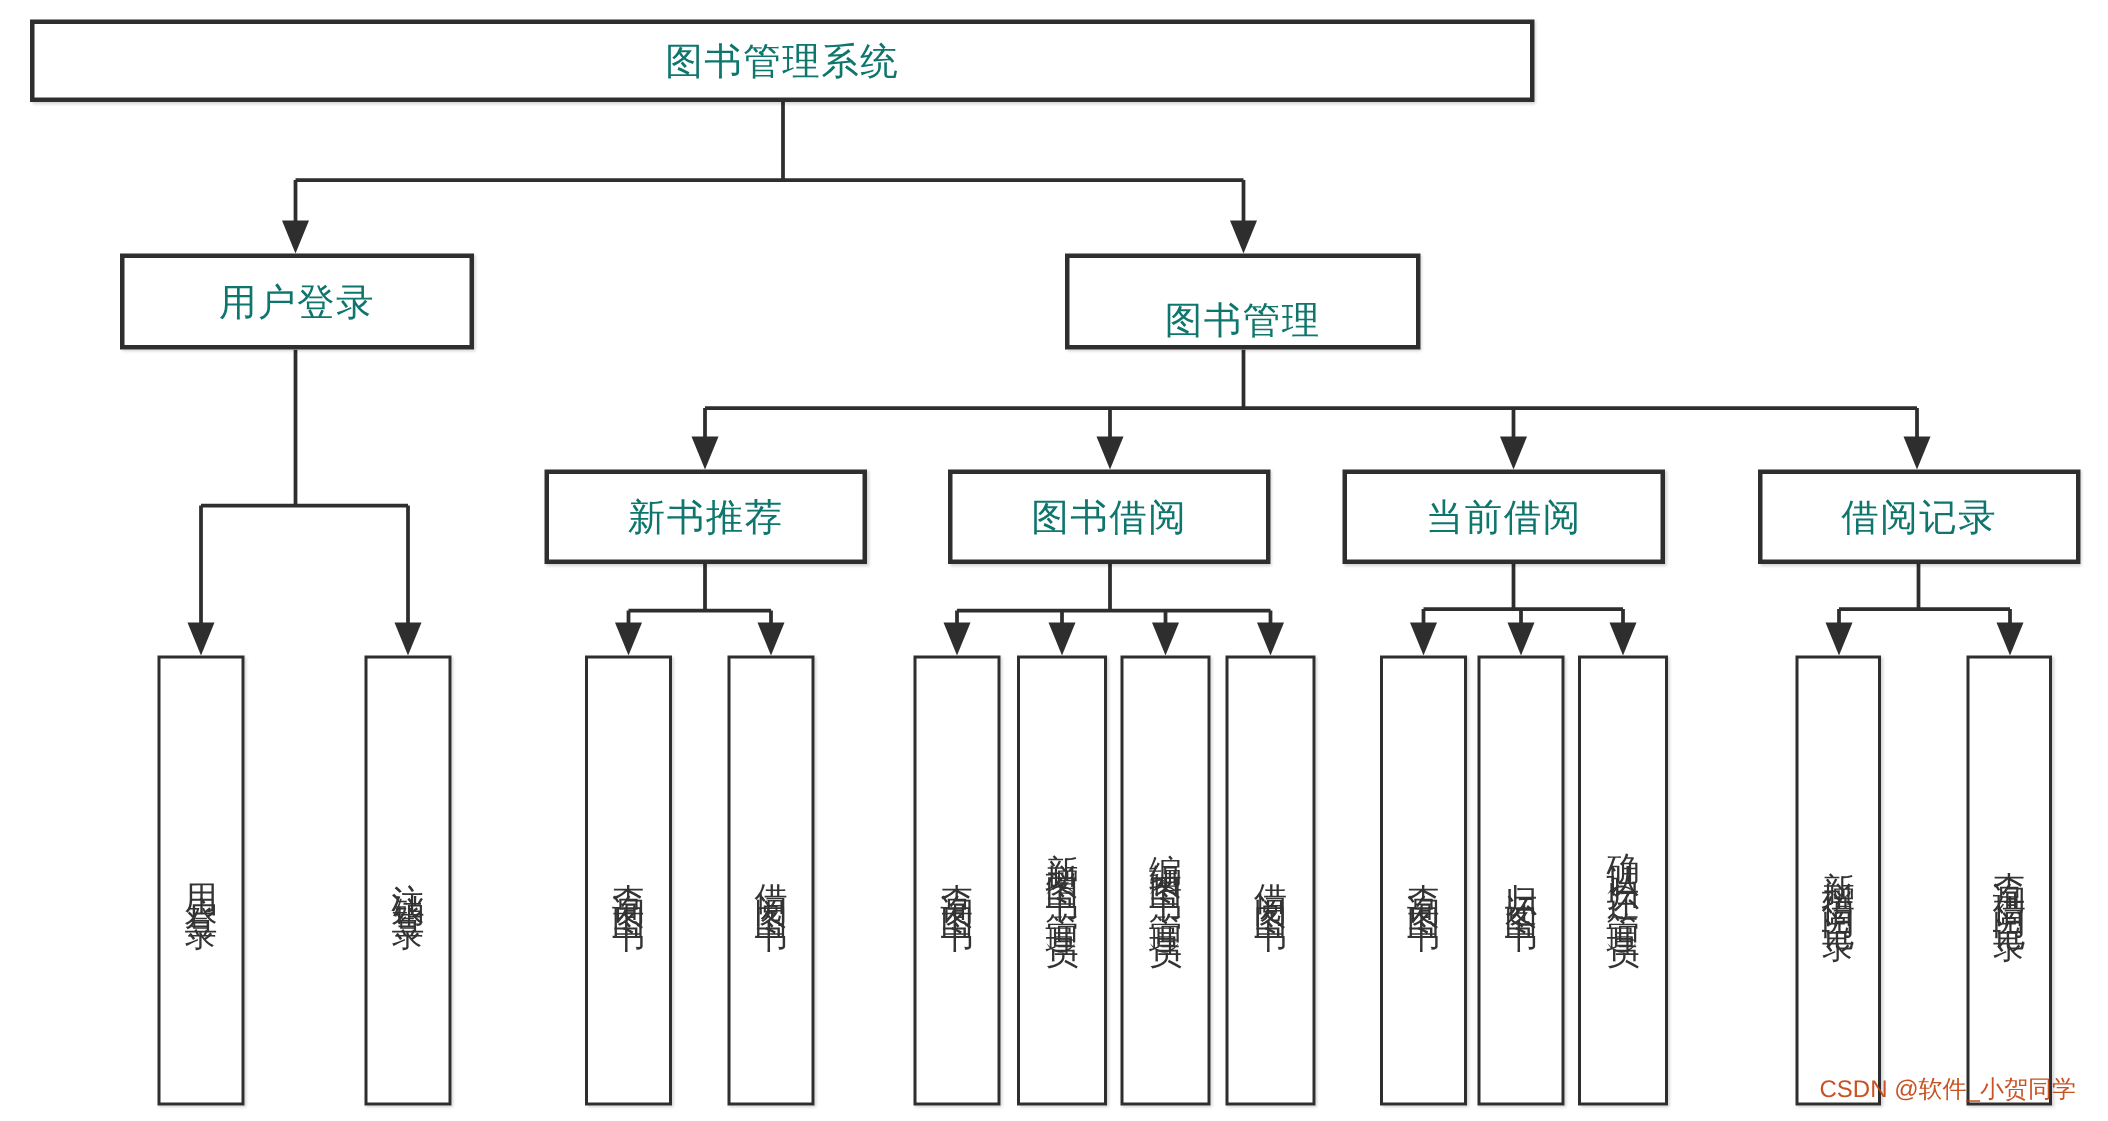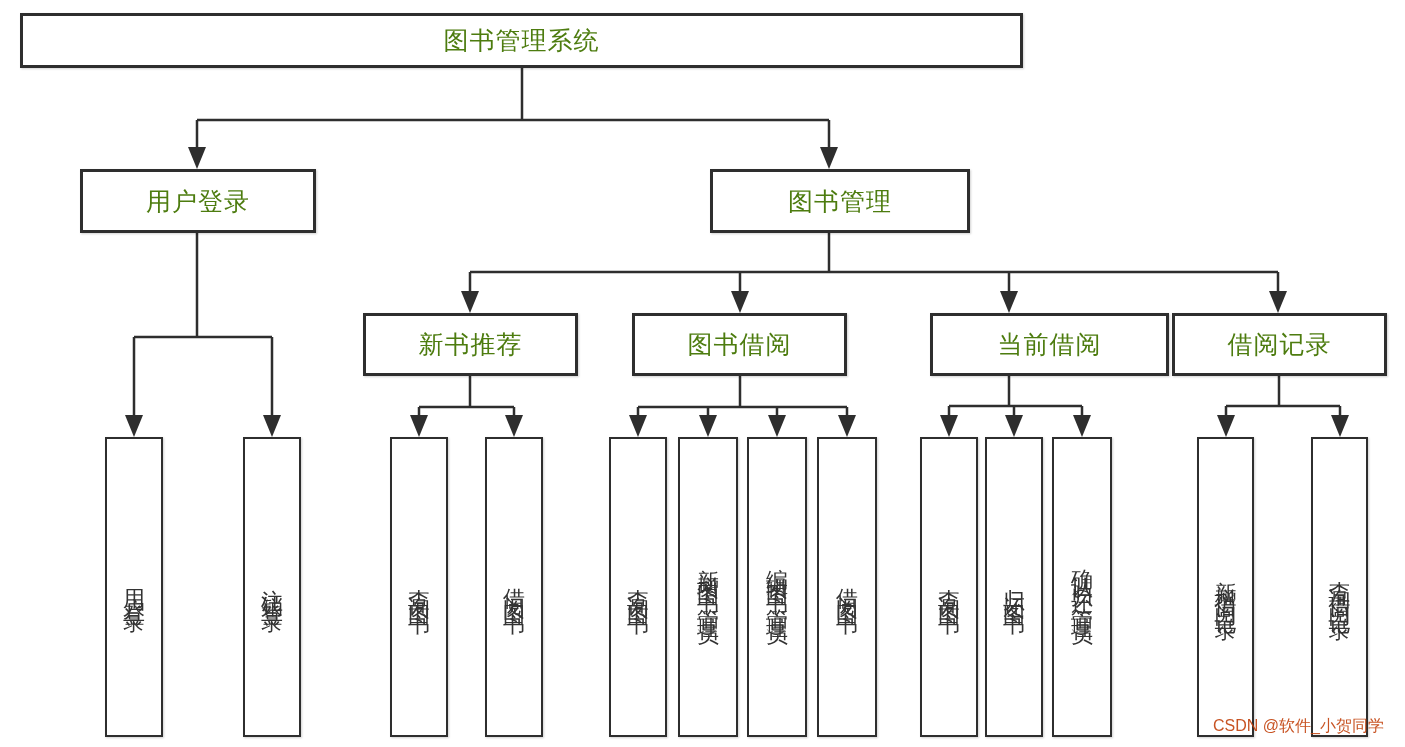--- a/index.html
+++ b/index.html
@@ -22,21 +22,21 @@
     pointer-events: none;
   }
   .node {
     position: absolute;
     box-sizing: border-box;
     border: 3px solid #2e2e2e;
     background: #ffffff;
     display: flex;
     align-items: center;
     justify-content: center;
-    color: #4d7c0f;
+    color: #0f766e;
     font-size: 25px;
     letter-spacing: 1px;
     box-shadow: 1px 1px 2px rgba(0,0,0,0.18);
     z-index: 2;
   }
   .leaf {
     position: absolute;
     box-sizing: border-box;
     top: 437px;
     width: 58px;
@@ -124,31 +124,31 @@
     </g>
   </svg>
 
   <div class="node" style="left:20px; top:13px; width:1003px; height:55px;">
     <span>图书管理系统</span>
   </div>
 
   <div class="node" style="left:80px; top:169px; width:236px; height:64px;">
     <span>用户登录</span>
   </div>
-  <div class="node" style="left:710px; top:169px; width:260px; height:64px;">
+  <div class="node" style="left:710px; top:169px; width:237px; height:64px;align-items:flex-end;">
     <span>图书管理</span>
   </div>
 
   <div class="node" style="left:363px; top:313px; width:215px; height:63px;font-family:Liberation Serif, serif;">
     <span>新书推荐</span>
   </div>
   <div class="node" style="left:632px; top:313px; width:215px; height:63px;text-align:right;">
     <span>图书借阅</span>
   </div>
-  <div class="node" style="left:930px; top:313px; width:239px; height:63px;align-items:center;">
+  <div class="node" style="left:895px; top:313px; width:215px; height:63px;align-items:center;">
     <span>当前借阅</span>
   </div>
   <div class="node" style="left:1172px; top:313px; width:215px; height:63px;">
     <span>借阅记录</span>
   </div>
 
   <div class="leaf" style="left:105px;">
     <span class="vtext">用户登录</span>
   </div>
   <div class="leaf" style="left:243px;">

